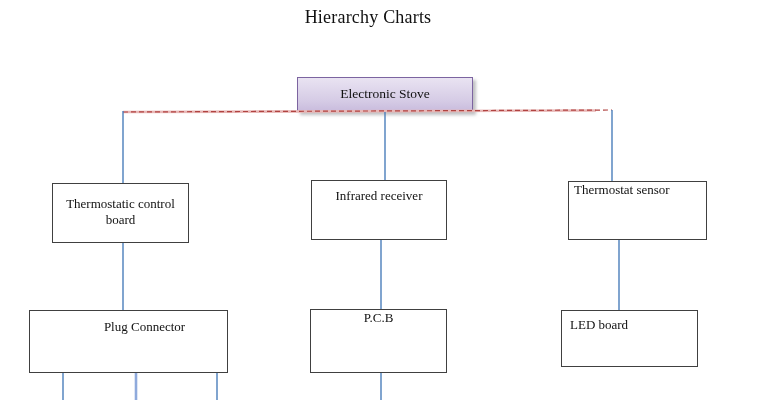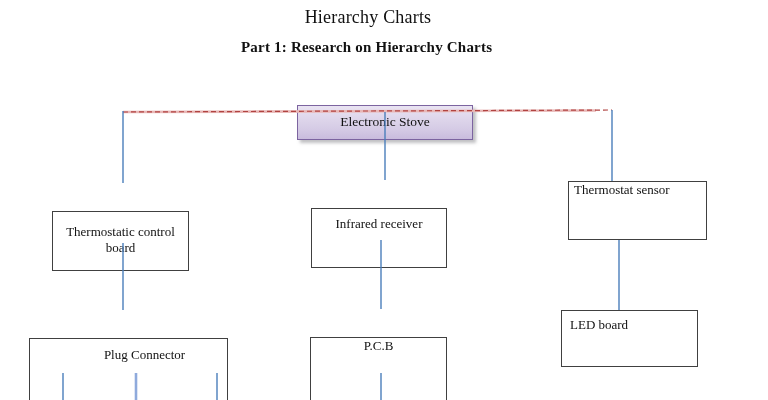--- a/index.html
+++ b/index.html
@@ -31,21 +31,21 @@
   }
   .node {
     position: absolute;
     box-sizing: border-box;
     background: #ffffff;
     border: 1.5px solid #404040;
     font-size: 13px;
     line-height: 1.22;
     z-index: 2;
   }
-  .node.center { text-align: center; margin-top: 28px; }
+  .node.center { text-align: center; }
   .node.root {
     background: linear-gradient(180deg, #e9e3f2 0%, #d5cbe5 70%, #c9bcdd 100%);
     border: 1.6px solid #7c64a0;
     box-shadow: 3px 3px 3px rgba(140,140,145,0.55);
     display: flex;
     align-items: center;
     justify-content: center;
     font-size: 13.5px;
     z-index: 1;
   }
@@ -63,21 +63,20 @@
     z-index: 3;
     pointer-events: none;
   }
 </style>
 </head>
 <body>
 
 <div class="canvas">
 
   <div class="doc-title">Hierarchy Charts</div>
-  <div class="doc-heading">Part 1: Research on Hierarchy Charts</div>
 
   <div class="node root center" id="node-electronic-stove">
     <span>Electronic Stove</span>
   </div>
 
   <div class="node center" id="node-thermostatic">
     <span>Thermostatic control board</span>
   </div>
 
   <div class="node center" id="node-infrared">

